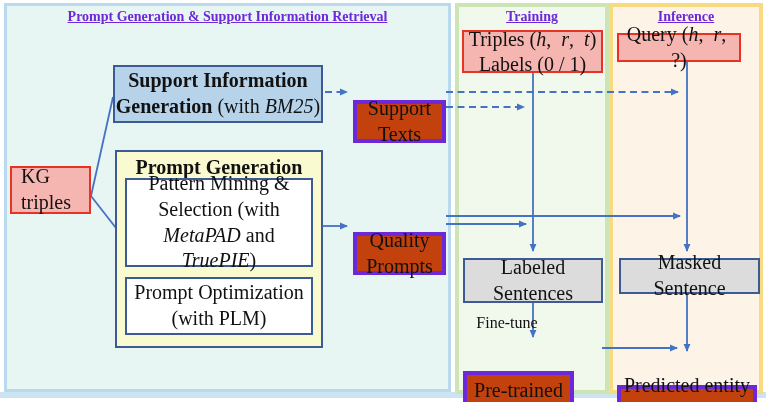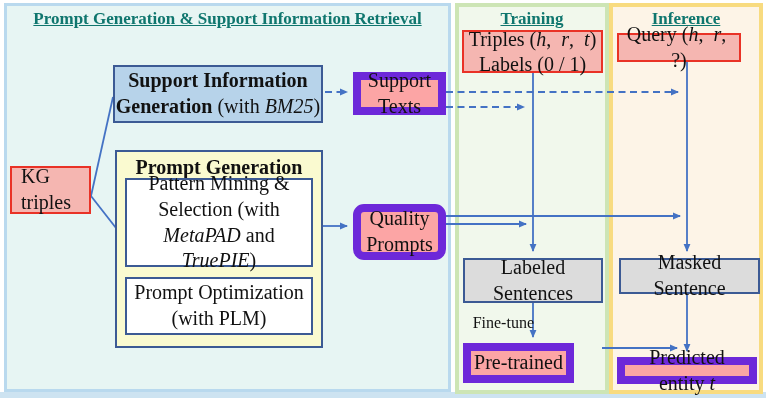--- a/index.html
+++ b/index.html
@@ -6,54 +6,54 @@
   #stage{
     position:relative;width:766px;height:402px;overflow:hidden;background:#ffffff;
     font-family:"Liberation Serif","DejaVu Serif",serif;color:#111;
   }
   .panel{position:absolute;box-sizing:border-box;}
   .panel-main{left:4px;top:3px;width:447px;height:389px;background:#e7f5f3;border:3px solid #b9d9ee;}
   .panel-training{left:455px;top:3px;width:154px;height:391px;background:#f1f8ec;border:4px solid #cde5b5;}
   .panel-inference{left:609px;top:3px;width:154px;height:391px;background:#fdf4e7;border:4px solid #f8db80;}
   .bottom-strip{position:absolute;left:0;top:392px;width:766px;height:6px;background:#cde3f1;}
   .hdr{
-    position:absolute;text-align:center;font-weight:bold;color:#0f766e;
-    text-decoration:underline;font-size:17px;white-space:nowrap;
+    position:absolute;text-align:center;font-weight:bold;color:#6d28d9;
+    text-decoration:underline;font-size:14px;white-space:nowrap;
   }
   .hdr-main{left:4px;top:9px;width:447px;}
   .hdr-training{left:455px;top:9px;width:154px;}
   .hdr-inference{left:609px;top:9px;width:154px;}
   .box{
     position:absolute;box-sizing:border-box;display:flex;flex-direction:column;
     align-items:center;justify-content:center;text-align:center;
     font-size:20px;line-height:1.28;
   }
   .red{background:#f5b6b1;border:2px solid #e93226;}
-  .green{background:#fca5a5;border:8px solid #6d28d9;}
+  .green{background:#c2410c;border:4px solid #6d28d9;margin-top:28px;}
   .bluebox{background:#b7d3ea;border:2px solid #3c5a94;}
   .yellowbox{background:#fafad0;border:2px solid #3c5a94;}
   .graybox{background:#dcdcdc;border:2px solid #3c5a94;}
   .whitebox{background:#ffffff;border:2px solid #3c5a94;}
   .b{font-weight:bold;}
   i{font-style:italic;}
   #kg-box{left:10px;top:166px;width:81px;height:48px;align-items:flex-start;padding-left:9px;text-align:left;}
   #sir-box{left:113px;top:65px;width:210px;height:58px;}
   #pg-box{left:115px;top:150px;width:208px;height:198px;justify-content:flex-start;}
   #pg-title{margin-top:3px;font-weight:bold;}
   #pg-inner1{left:125px;top:178px;width:188px;height:89px;}
   #pg-inner2{left:125px;top:277px;width:188px;height:58px;}
   #support-texts-box{left:353px;top:72px;width:93px;height:43px;}
-  #quality-prompts-box{left:353px;top:204px;width:93px;height:56px;border-radius:11px;}
+  #quality-prompts-box{left:353px;top:204px;width:93px;height:43px;}
   #triples-box{left:462px;top:30px;width:141px;height:43px;line-height:1.25;}
   #query-box{left:617px;top:33px;width:124px;height:29px;}
   #labeled-box{left:463px;top:258px;width:140px;height:45px;}
   #masked-box{left:619px;top:258px;width:141px;height:36px;}
   #plm-box{left:463px;top:343px;width:111px;height:40px;line-height:1.18;}
   #predicted-box{left:617px;top:357px;width:140px;height:27px;}
-  #fine-tune-label{position:absolute;left:456px;top:314px;width:78px;font-size:16px;text-align:right;}
+  #fine-tune-label{position:absolute;left:456px;top:314px;width:78px;font-size:16px;text-align:center;padding-left:12px;}
   svg.wires{position:absolute;left:0;top:0;width:766px;height:402px;}
 </style>
 </head>
 <body>
 
 <div id="stage">
 
   <div class="bottom-strip"></div>
 
   <div class="panel panel-main"></div>

